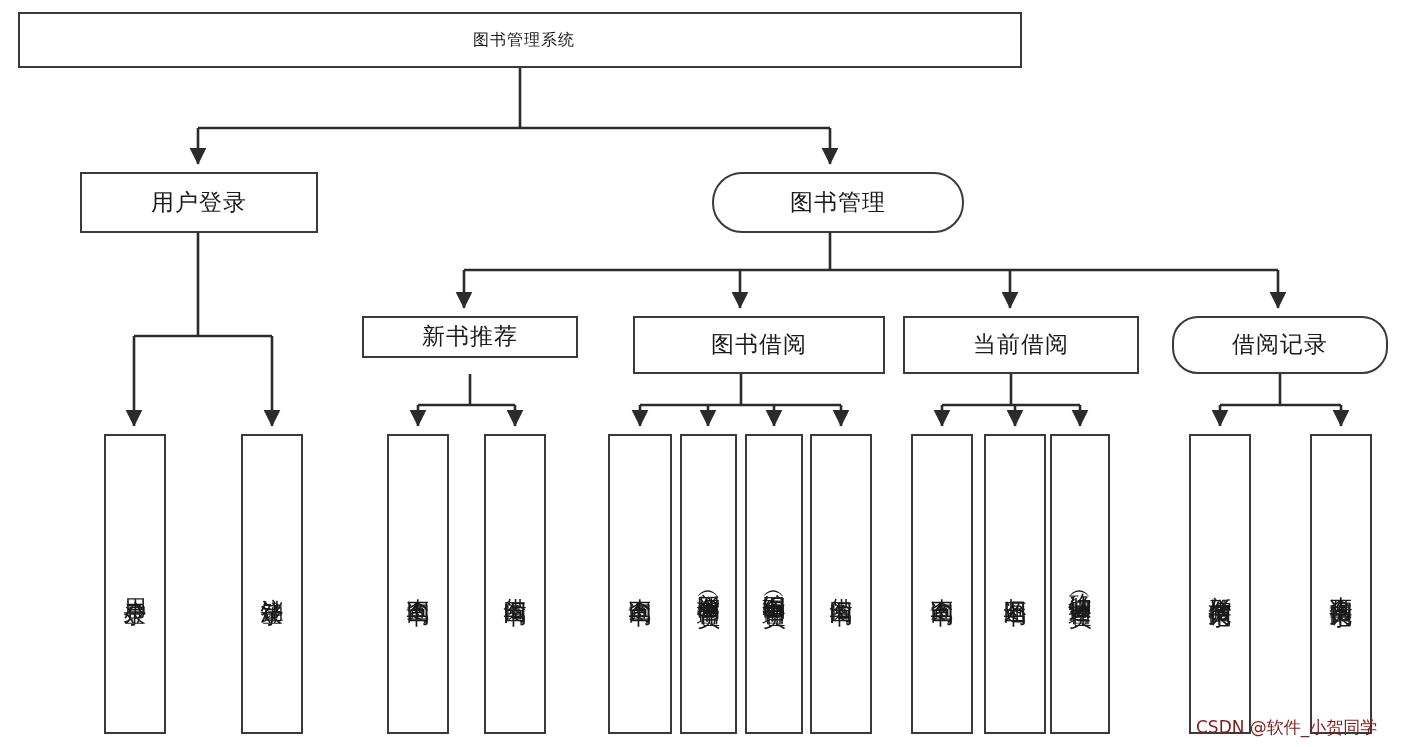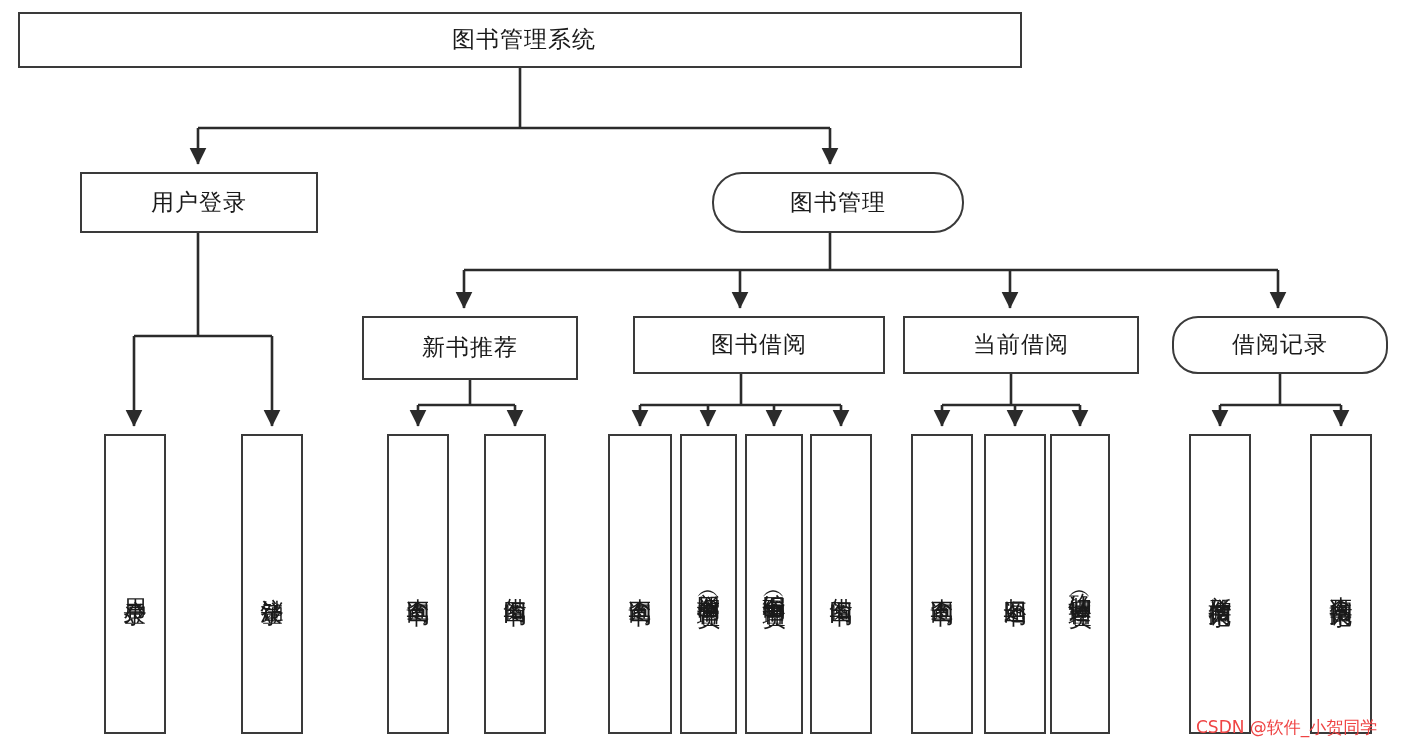--- a/index.html
+++ b/index.html
@@ -38,41 +38,41 @@
     color: #1a1a1a;
     z-index: 2;
   }
   .node-h {
     font-size: 23px;
     letter-spacing: 1px;
     line-height: 1.2;
     white-space: nowrap;
   }
   .node-root {
-    font-size: 23px;
+    font-size: 16px;
     letter-spacing: 1px;
     padding-left: 8px;
   }
   .node-v {
     align-items: center;
     justify-content: center;
   }
   .vtext {
     writing-mode: vertical-rl;
     text-orientation: upright;
     font-size: 23px;
     line-height: 1.18;
     letter-spacing: 2px;
     text-align: center;
     white-space: nowrap;
   }
   .watermark {
     position: absolute;
     font-size: 17px;
-    color: #ef4444;
+    color: #7f1d1d;
     white-space: nowrap;
     z-index: 5;
     font-family: "DejaVu Sans", "Liberation Sans", sans-serif;
   }
 </style>
 </head>
 <body>
 
 <div id="canvas">
 
@@ -142,21 +142,21 @@
     <span>图书管理系统</span>
   </div>
 
   <div class="node node-h" style="left: 80px; top: 172px; width: 238px; height: 61px;">
     <span>用户登录</span>
   </div>
   <div class="node node-h" style="left: 712px; top: 172px; width: 252px; height: 61px; border-radius: 30px;">
     <span>图书管理</span>
   </div>
 
-  <div class="node node-h" style="left: 362px; top: 316px; width: 216px; height: 64px;">
+  <div class="node node-h" style="left: 362px; top: 316px; width: 216px; height: 42px;">
     <span>新书推荐</span>
   </div>
   <div class="node node-h" style="left: 633px; top: 316px; width: 252px; height: 58px;">
     <span>图书借阅</span>
   </div>
   <div class="node node-h" style="left: 903px; top: 316px; width: 236px; height: 58px;">
     <span>当前借阅</span>
   </div>
   <div class="node node-h" style="left: 1172px; top: 316px; width: 216px; height: 58px; border-radius: 26px;">
     <span>借阅记录</span>

